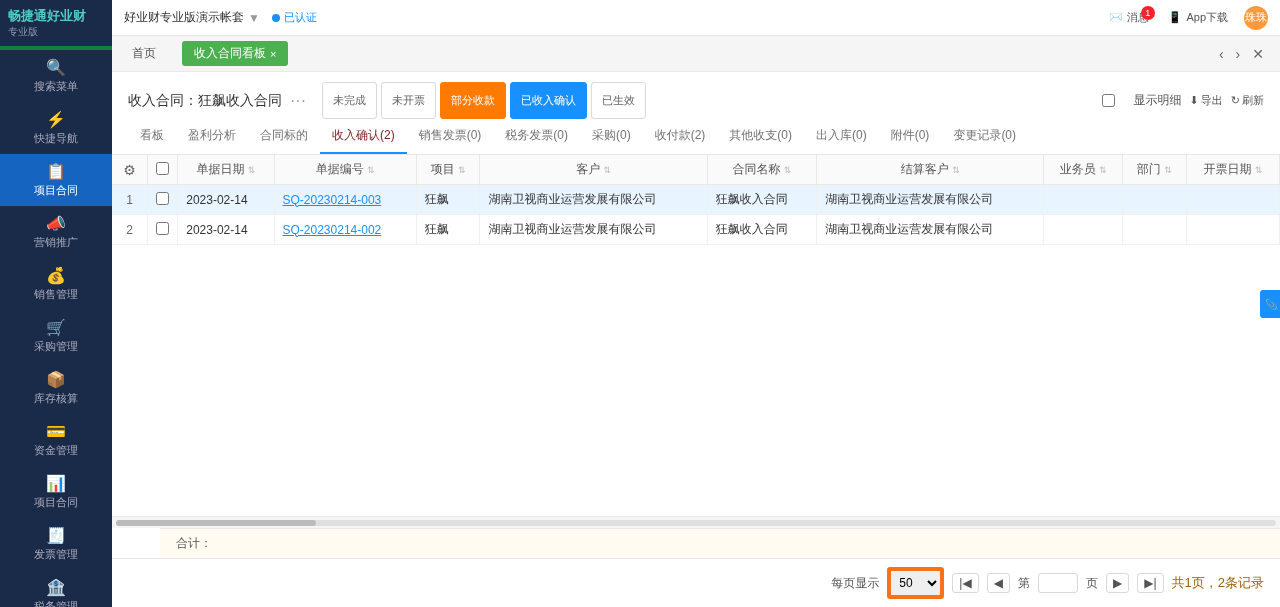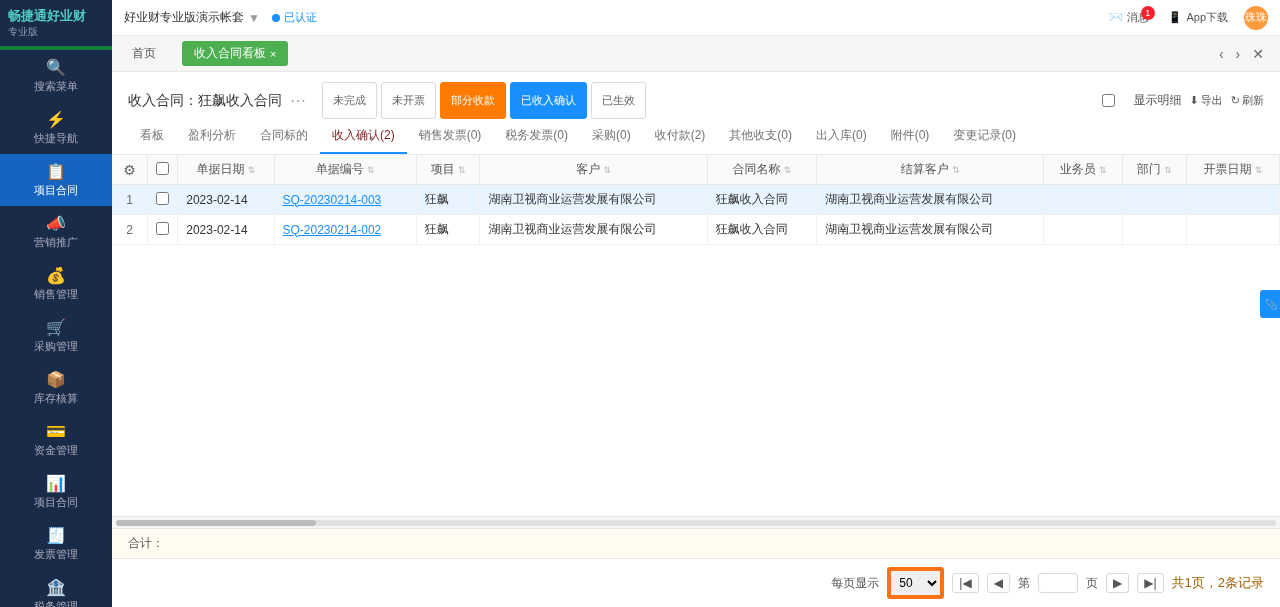--- a/index.html
+++ b/index.html
@@ -61,21 +61,21 @@
     .table-wrapper { flex: 1; overflow: auto; }
     table { width: 100%; border-collapse: collapse; font-size: 12px; }
     table th { background: #fafafa; border-bottom: 1px solid #e8e8e8; border-right: 1px solid #e8e8e8; padding: 6px 8px; color: #555; font-weight: normal; white-space: nowrap; position: sticky; top: 0; z-index: 1; }
     table td { border-bottom: 1px solid #f0f0f0; border-right: 1px solid #f0f0f0; padding: 6px 8px; color: #333; white-space: nowrap; }
     table tr.selected td { background: #e8f4ff; }
     .col-link { color: #1890ff; cursor: pointer; text-decoration: underline; }
     .col-num { color: #666; text-align: center; }
     .col-check { text-align: center; width: 30px; }
 
     
-    .table-footer { background: #fffbf0; border-top: 1px solid #e8e8e8; padding: 6px 16px; display: flex; align-items: center; flex-shrink: 0; }
+    .table-footer { background: #fffbf0; border-top: 1px solid #e8e8e8; padding: 6px 16px; display: flex; align-items: center; flex-shrink: 0; margin-left: 48px; }
     .footer-label { font-size: 12px; color: #555; }
 
     
     .pagination { background: #fff; border-top: 1px solid #e8e8e8; padding: 8px 16px; display: flex; align-items: center; justify-content: flex-end; gap: 8px; flex-shrink: 0; }
     .pagination-text { font-size: 12px; color: #555; text-align: right; }
     .pagination-select { border: 4px solid #f97316; border-radius: 3px; padding: 4px 4px; font-size: 12px; }
     .pagination-btn { border: 1px solid #d9d9d9; border-radius: 3px; padding: 2px 6px; background: #fff; color: #555; cursor: pointer; font-size: 12px; }
     .pagination-btn:disabled { color: #ccc; cursor: default; }
     .pagination-input { border: 1px solid #d9d9d9; border-radius: 3px; width: 40px; text-align: center; padding: 2px 4px; font-size: 12px; }
     .pagination-total { font-size: 13px; color: #a16207; }

